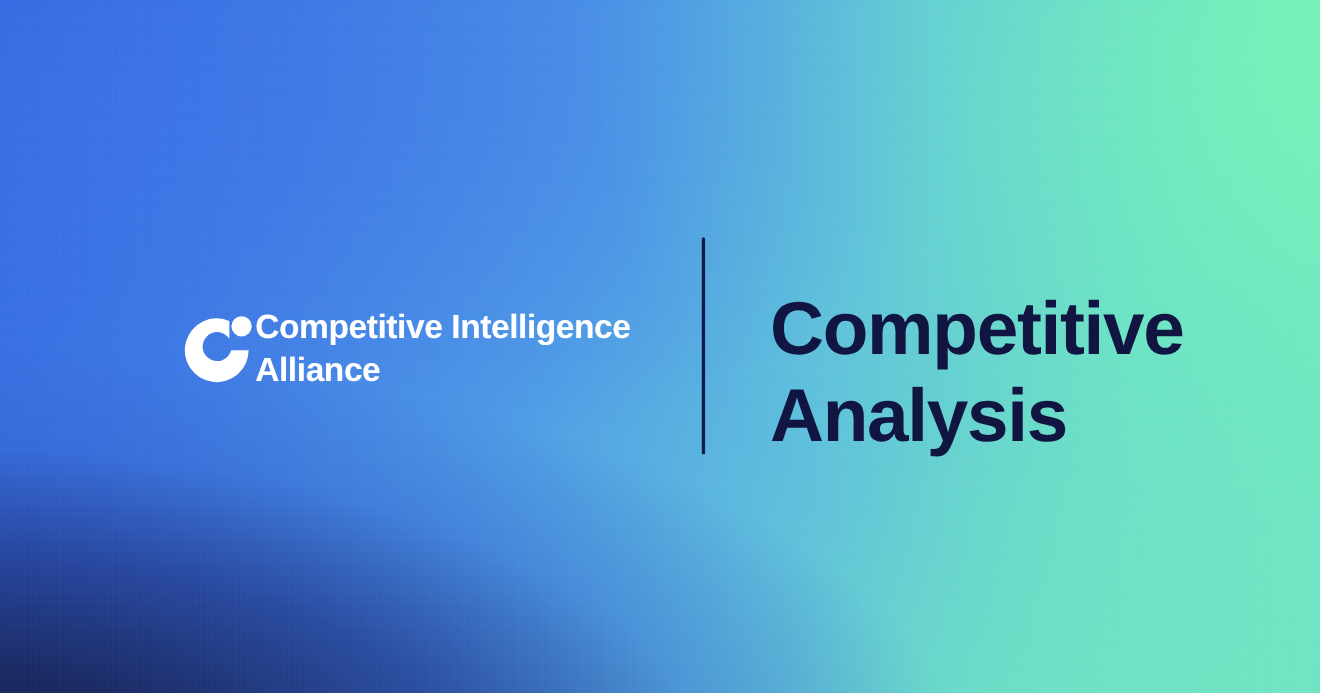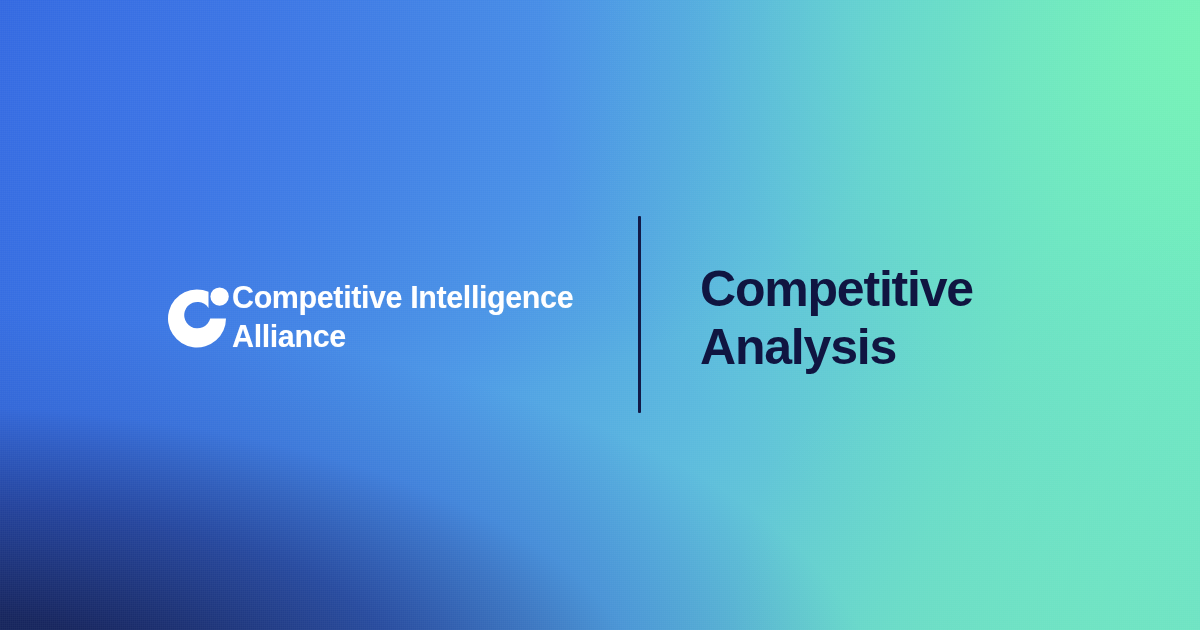--- a/index.html
+++ b/index.html
@@ -119,21 +119,21 @@
     background: #121A47;
     border-radius: 1px;
   }
 
   
   .headline {
     position: absolute;
     left: 700px;
     top: 260px;
     color: #101541;
-    font-size: 50px;
+    font-size: 68px;
     font-weight: 700;
     line-height: 1.16;
     letter-spacing: -1.2px;
     white-space: pre-line;
     margin: 0;
     max-width: 430px;
   }
 </style>
 </head>
 <body>

